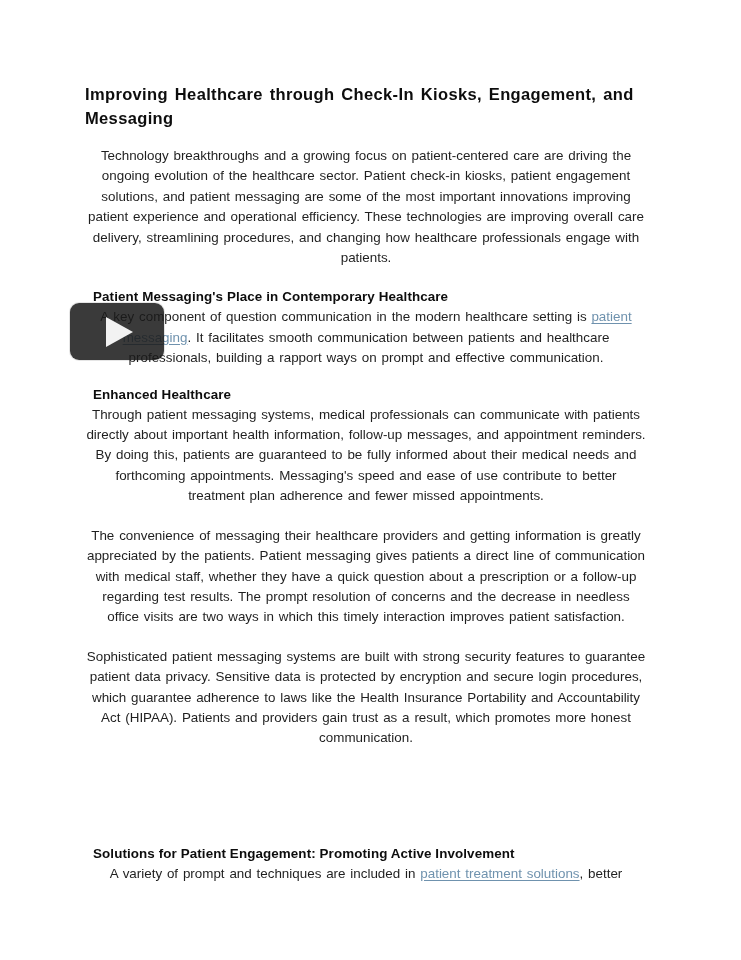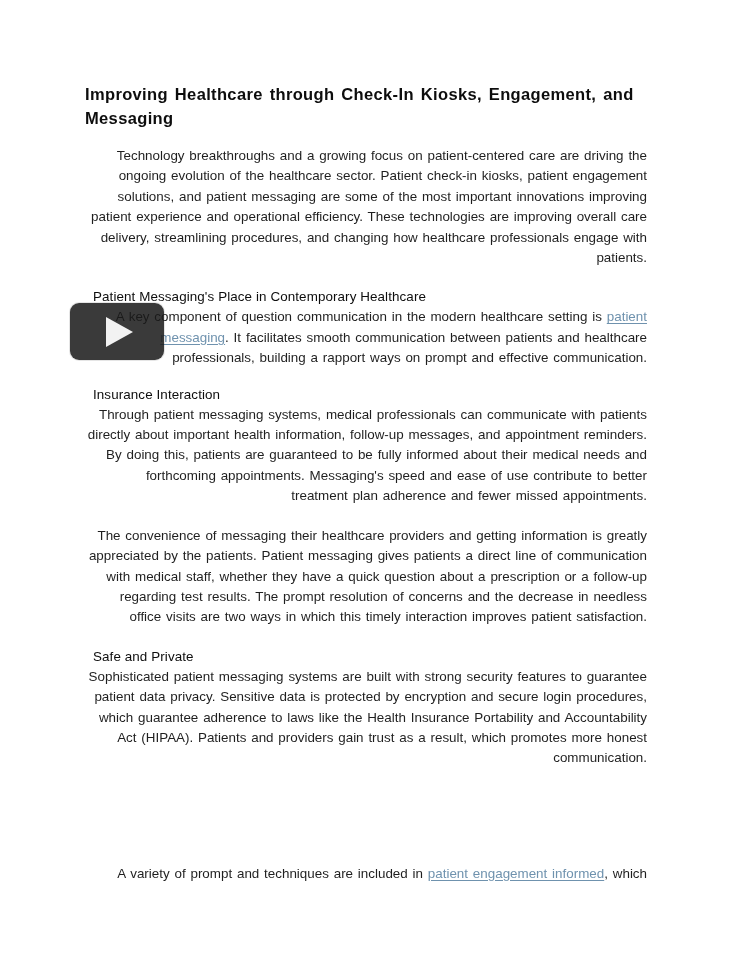--- a/index.html
+++ b/index.html
@@ -31,34 +31,34 @@
     font-size: 16.5px;
     font-weight: bold;
     line-height: 24px;
     letter-spacing: 0.35px;
     margin: 0 0 16px 0;
     color: #0d0d0d;
     word-spacing: 2px;
   }
   h2.section-heading {
     font-size: 13.4px;
-    font-weight: normal;
+    font-weight: bold;
     line-height: 19px;
     margin: 0 0 1px 0;
     color: #0d0d0d;
     letter-spacing: 0.1px;
     padding-left: 8px;
   }
   p.body-text {
     font-size: 13.4px;
     line-height: 20.4px;
     margin: 0;
     color: #1f1f1f;
     word-spacing: 1.1px;
-    text-align: right;
+    text-align: center;
   }
   .block {
     margin-bottom: 19px;
   }
   .block.tight {
     margin-bottom: 16px;
   }
   a.doc-link {
     color: #6f92ae;
     text-decoration: underline;
@@ -101,37 +101,37 @@
     <div class="block">
       <p class="body-text">Technology breakthroughs and a growing focus on patient-centered care are driving the ongoing evolution of the healthcare sector. Patient check-in kiosks, patient engagement solutions, and patient messaging are some of the most important innovations improving patient experience and operational efficiency. These technologies are improving overall care delivery, streamlining procedures, and changing how healthcare professionals engage with patients.</p>
     </div>
 
     <div class="block tight">
       <h2 class="section-heading">Patient Messaging's Place in Contemporary Healthcare</h2>
       <p class="body-text"><span>A key component of question communication in the modern healthcare setting is </span><a class="doc-link" href="#">patient messaging</a><span>. It facilitates smooth communication between patients and healthcare professionals, building a rapport ways on prompt and effective communication.</span></p>
     </div>
 
     <div class="block">
-      <h2 class="section-heading">Insurance Interaction</h2>
+      <h2 class="section-heading">Enhanced Healthcare</h2>
       <p class="body-text">Through patient messaging systems, medical professionals can communicate with patients directly about important health information, follow-up messages, and appointment reminders. By doing this, patients are guaranteed to be fully informed about their medical needs and forthcoming appointments. Messaging's speed and ease of use contribute to better treatment plan adherence and fewer missed appointments.</p>
     </div>
 
     <div class="block">
       <p class="body-text">The convenience of messaging their healthcare providers and getting information is greatly appreciated by the patients. Patient messaging gives patients a direct line of communication with medical staff, whether they have a quick question about a prescription or a follow-up regarding test results. The prompt resolution of concerns and the decrease in needless office visits are two ways in which this timely interaction improves patient satisfaction.</p>
     </div>
 
     <div class="block">
-      <h2 class="section-heading">Safe and Private</h2>
       <p class="body-text">Sophisticated patient messaging systems are built with strong security features to guarantee patient data privacy. Sensitive data is protected by encryption and secure login procedures, which guarantee adherence to laws like the Health Insurance Portability and Accountability Act (HIPAA). Patients and providers gain trust as a result, which promotes more honest communication.</p>
     </div>
 
     <div class="gap-large"></div>
 
     <div class="block">
-      <p class="body-text"><span>A variety of prompt and techniques are included in </span><a class="doc-link" href="#">patient engagement informed</a><span>, which</span></p>
+      <h2 class="section-heading">Solutions for Patient Engagement: Promoting Active Involvement</h2>
+      <p class="body-text"><span>A variety of prompt and techniques are included in </span><a class="doc-link" href="#">patient treatment solutions</a><span>, better</span></p>
     </div>
 
   </div>
 
   <div id="video-overlay" title="Play">
     <div id="play-triangle"></div>
   </div>
 
 </div>
 

